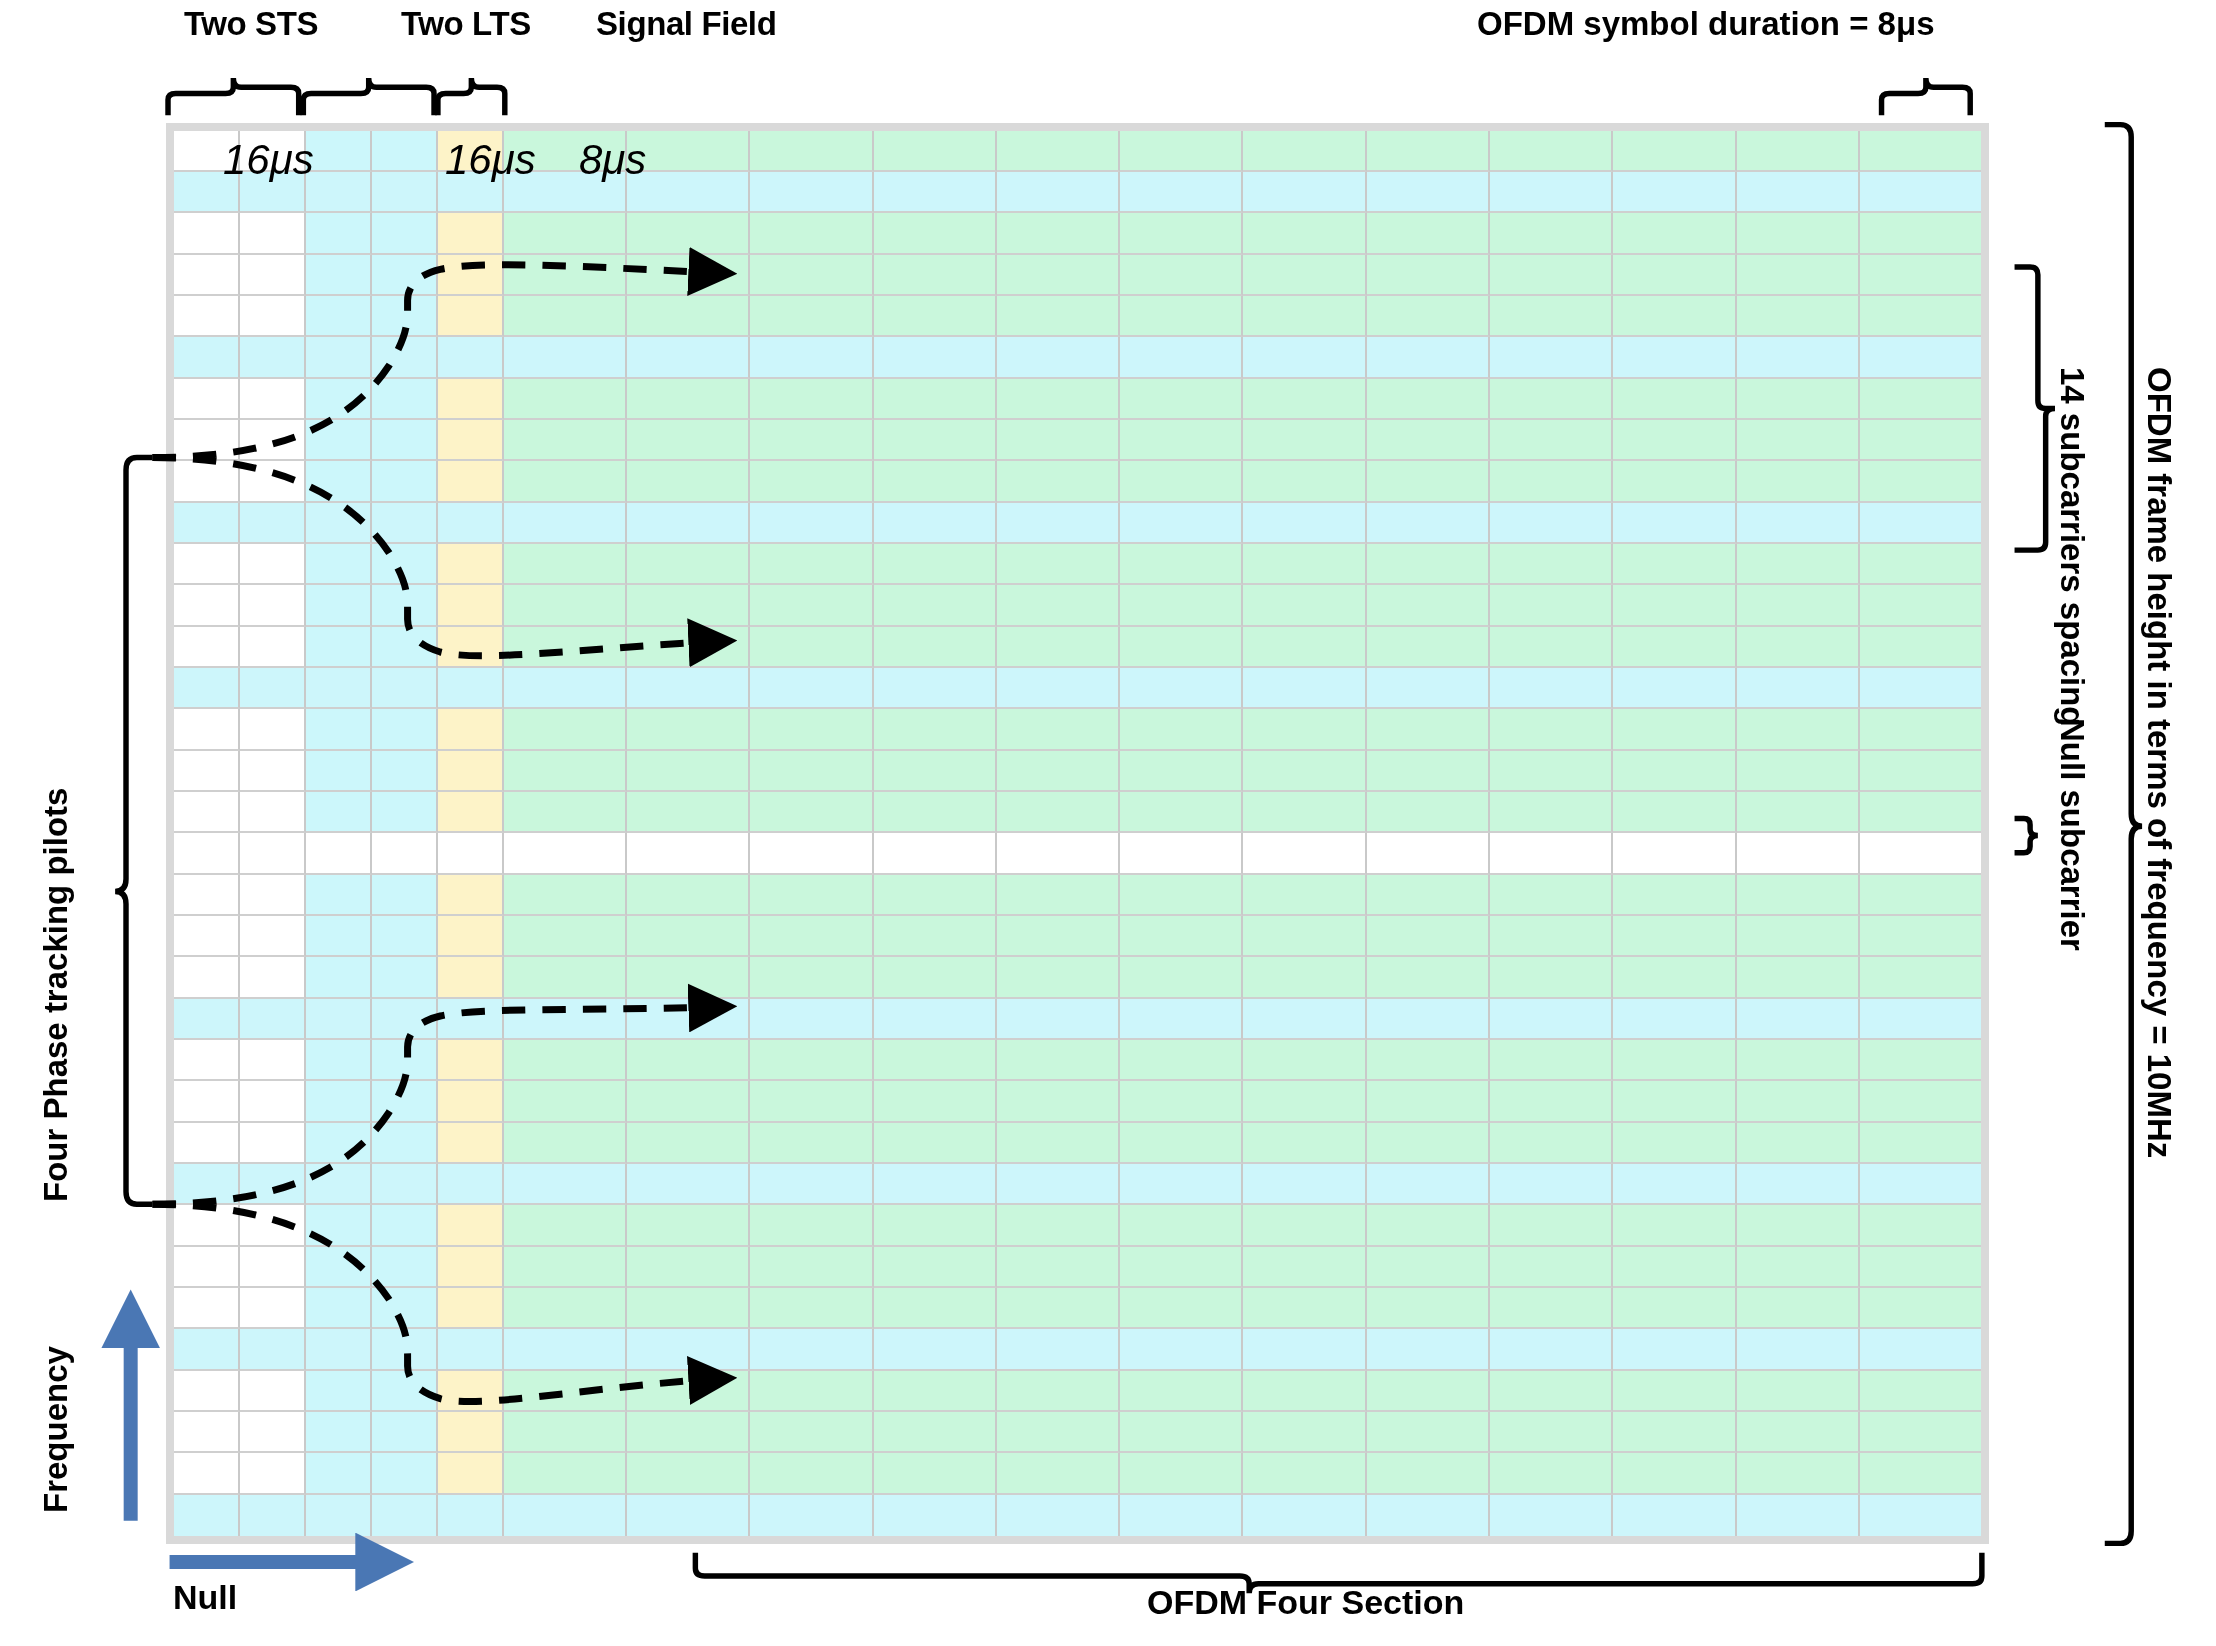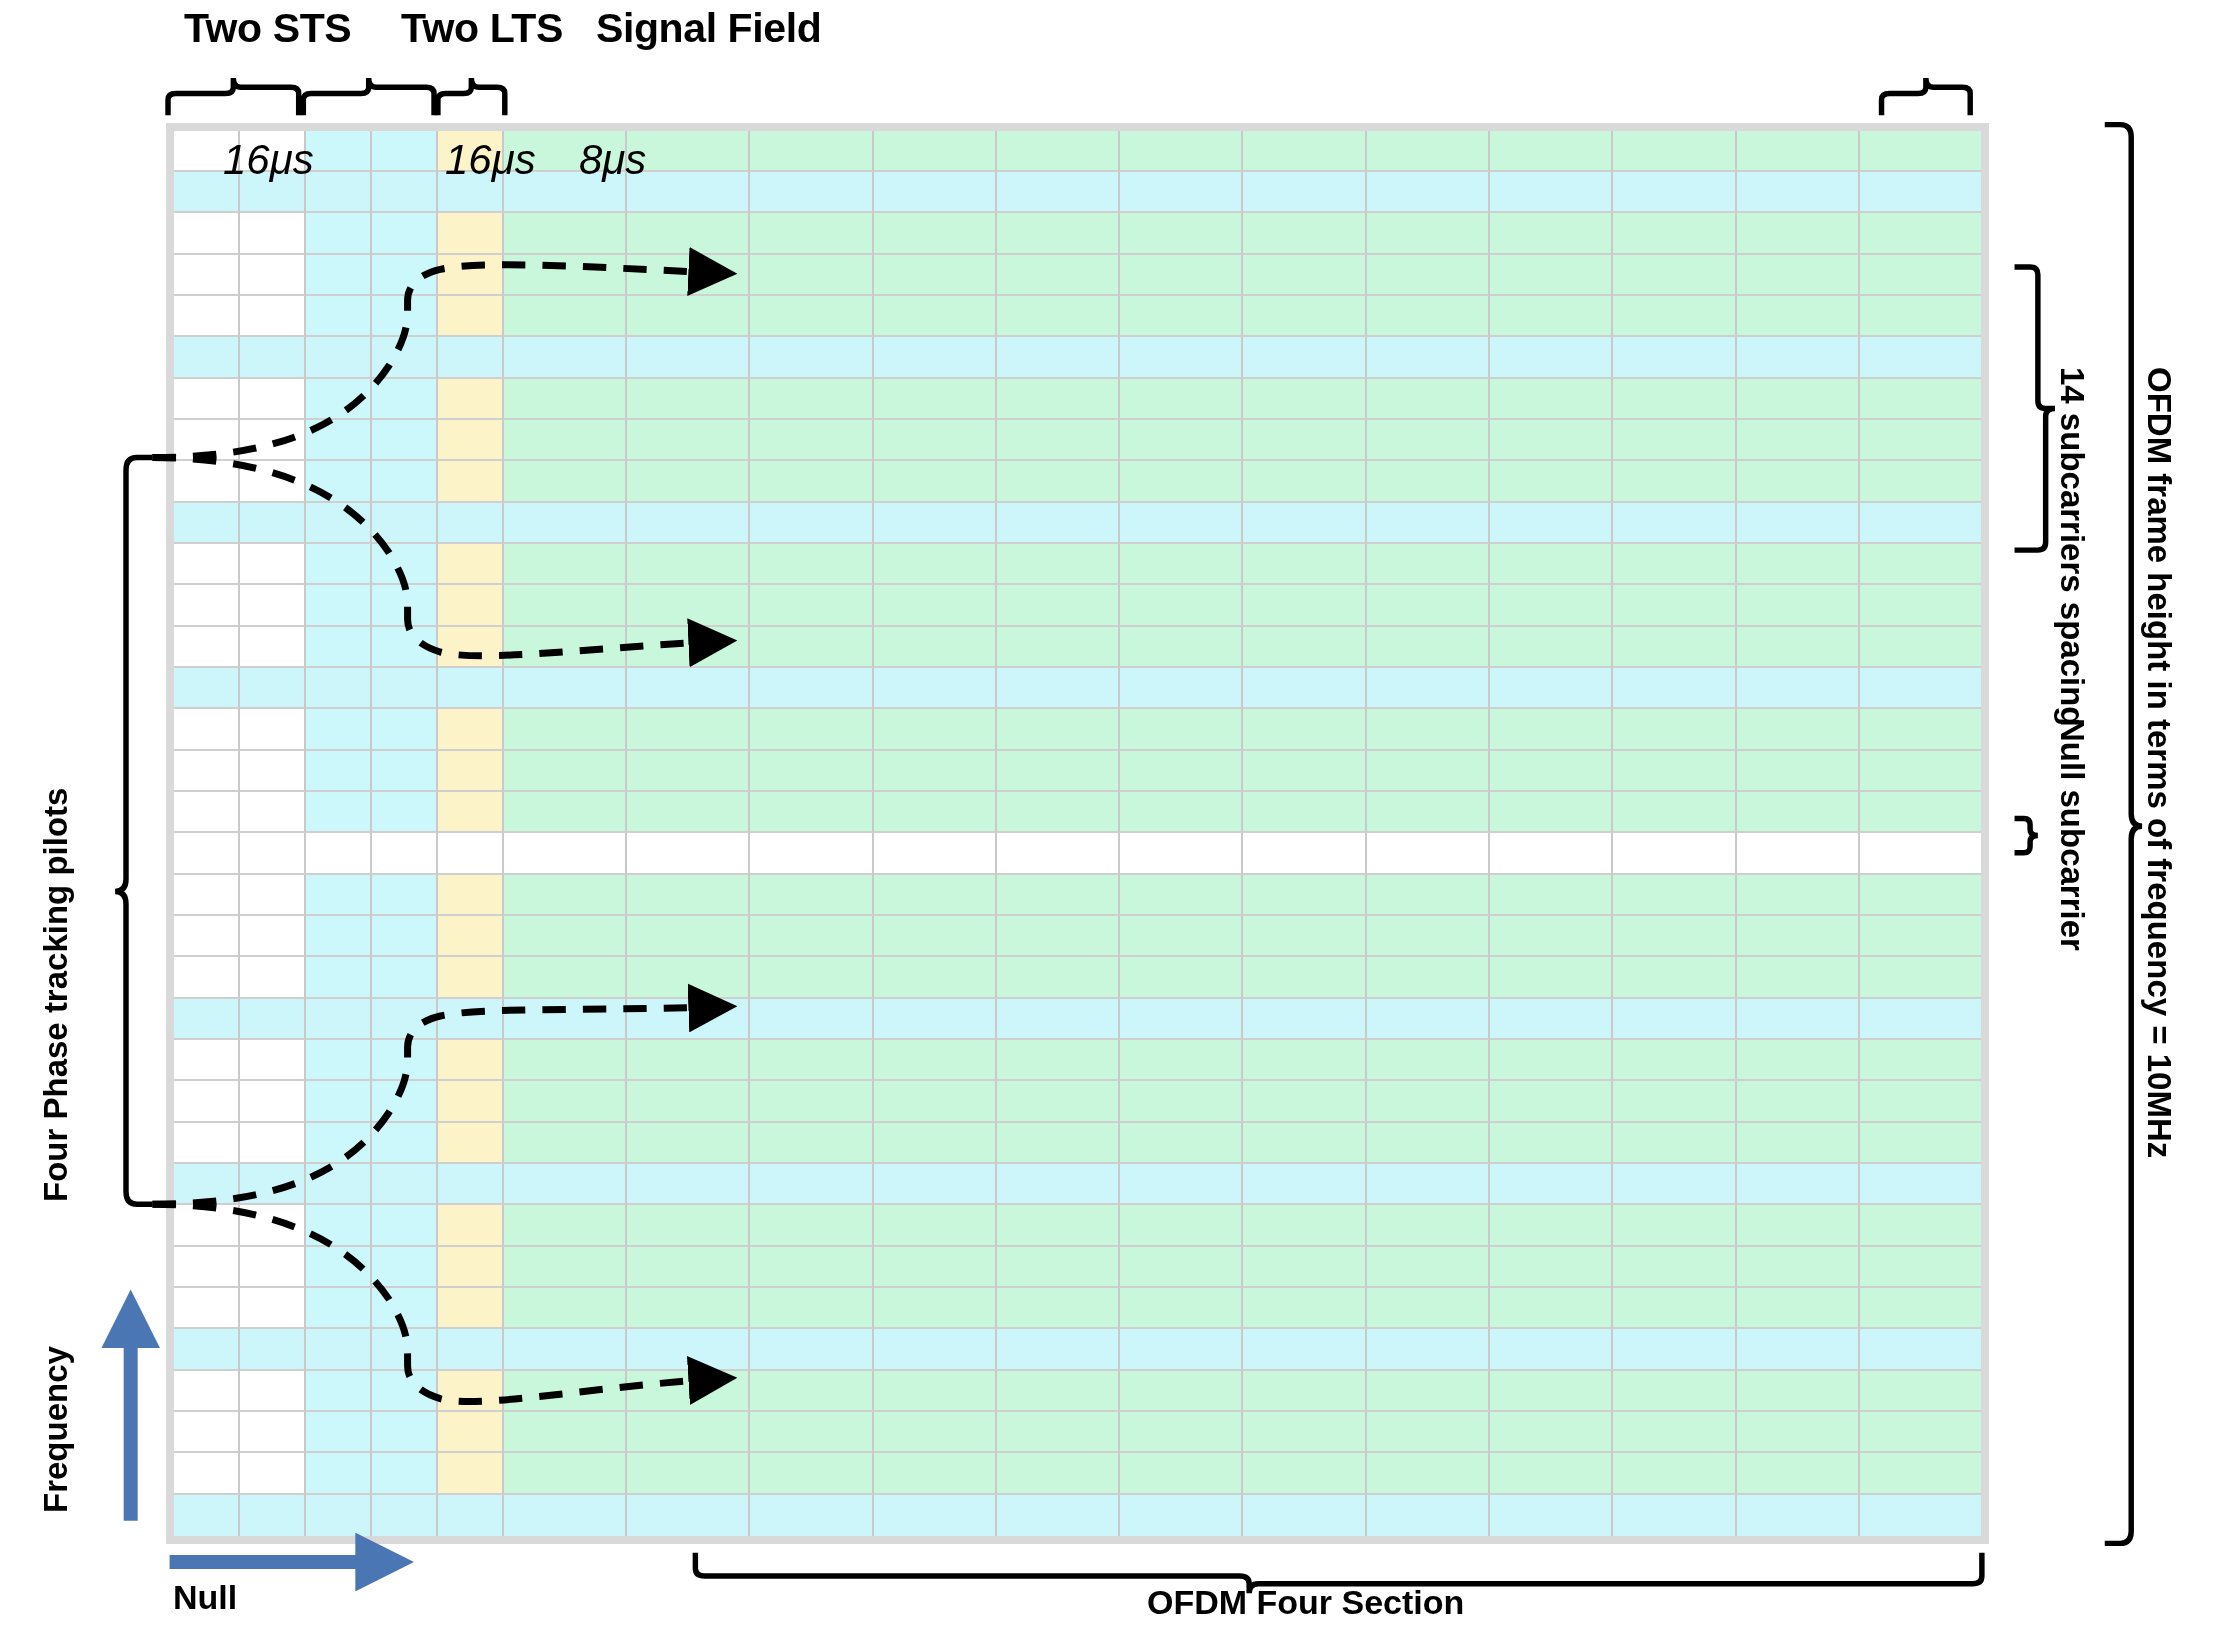--- a/index.html
+++ b/index.html
@@ -5,21 +5,21 @@
   html,body{margin:0;padding:0;background:#ffffff;}
   body{
     font-family:"Liberation Sans", sans-serif;
     width:2216px;height:1647px;position:relative;overflow:hidden;
     color:#000;
   }
   .stage{position:absolute;left:0;top:0;width:2216px;height:1647px;}
 
   
   .seclabel{
-    position:absolute;font-size:41px;font-weight:bold;white-space:nowrap;
+    position:absolute;font-size:33px;font-weight:bold;white-space:nowrap;
     letter-spacing:-0.4px;
   }
   .toplabel{
     position:absolute;font-size:33px;font-weight:bold;white-space:nowrap;
   }
 
   
   #grid-wrap{
     position:absolute;
     left:166px;top:123px;
@@ -82,20 +82,21 @@
 <body>
 
 <div class="stage">
 
   <div class="seclabel" style="left:184px;top:4.7px;">Two STS</div>
 
   <div class="seclabel" style="left:401px;top:4.7px;text-align:right;">Two LTS</div>
 
   <div class="seclabel" style="left:596px;top:4.7px;text-align:center;">Signal Field</div>
 
+  <div class="toplabel" style="left:1477px;top:4.7px;">OFDM symbol duration = 8μs</div>
 
   <div id="grid-wrap">
     <div id="grid">
         <div class="grow">
           <div class="gcell c-sts f-white"></div>
           <div class="gcell c-sts f-white"></div>
           <div class="gcell c-lts f-cyan"></div>
           <div class="gcell c-lts f-cyan"></div>
           <div class="gcell c-sig f-yellow"></div>
           <div class="gcell c-data f-green"></div>

